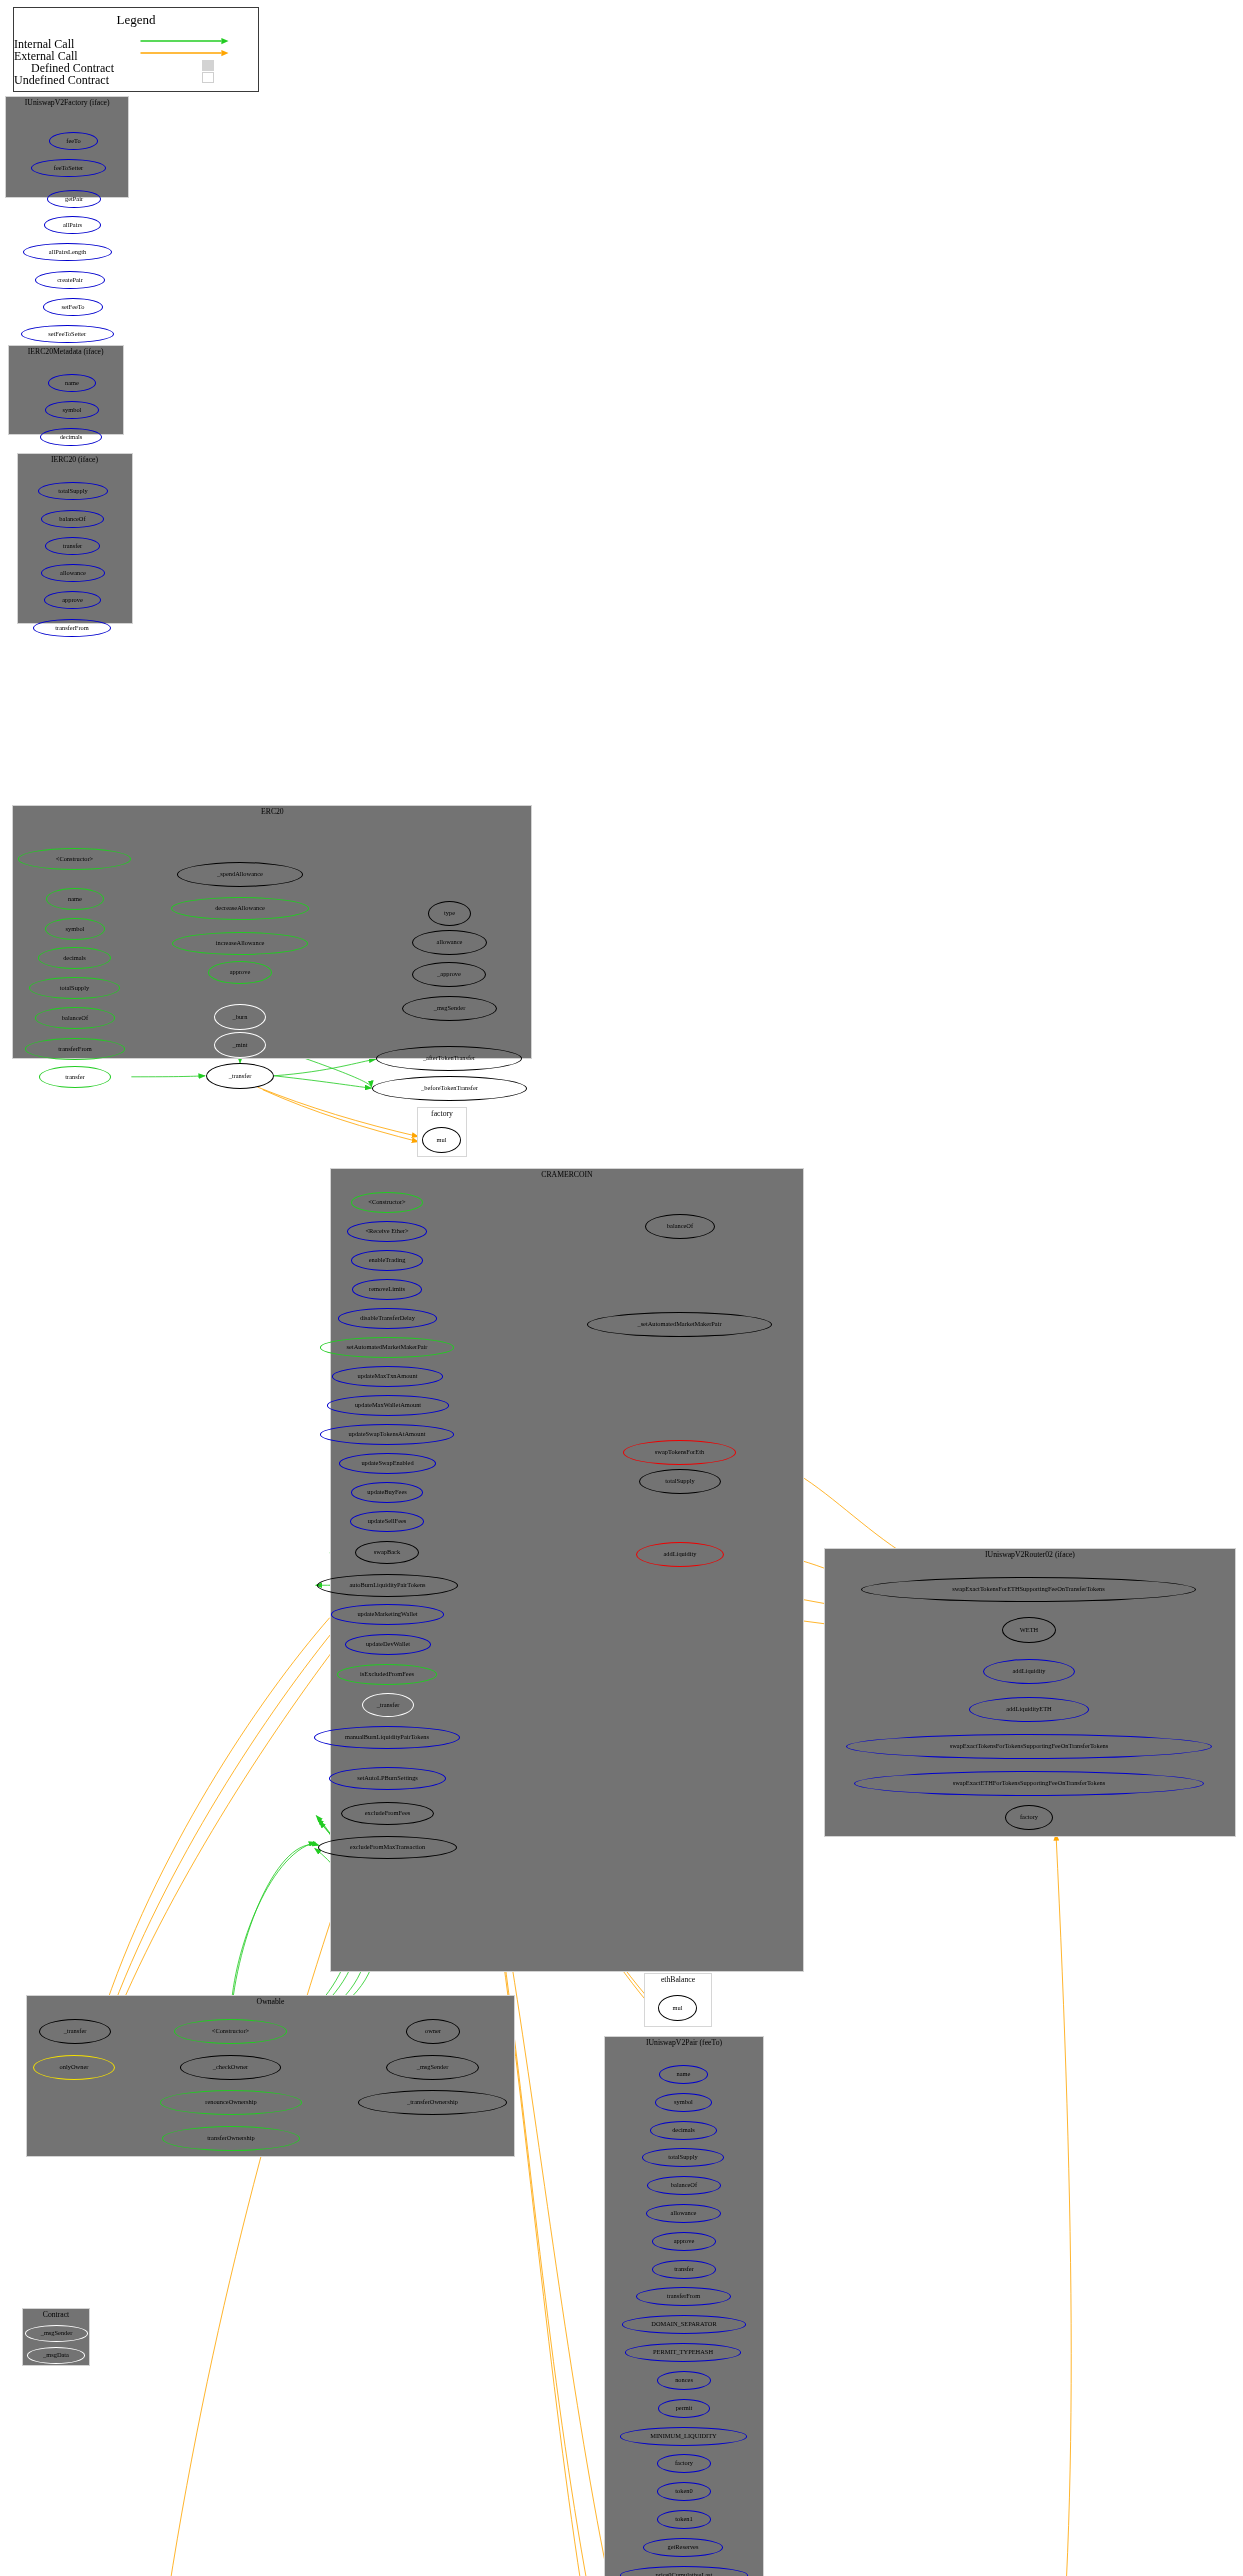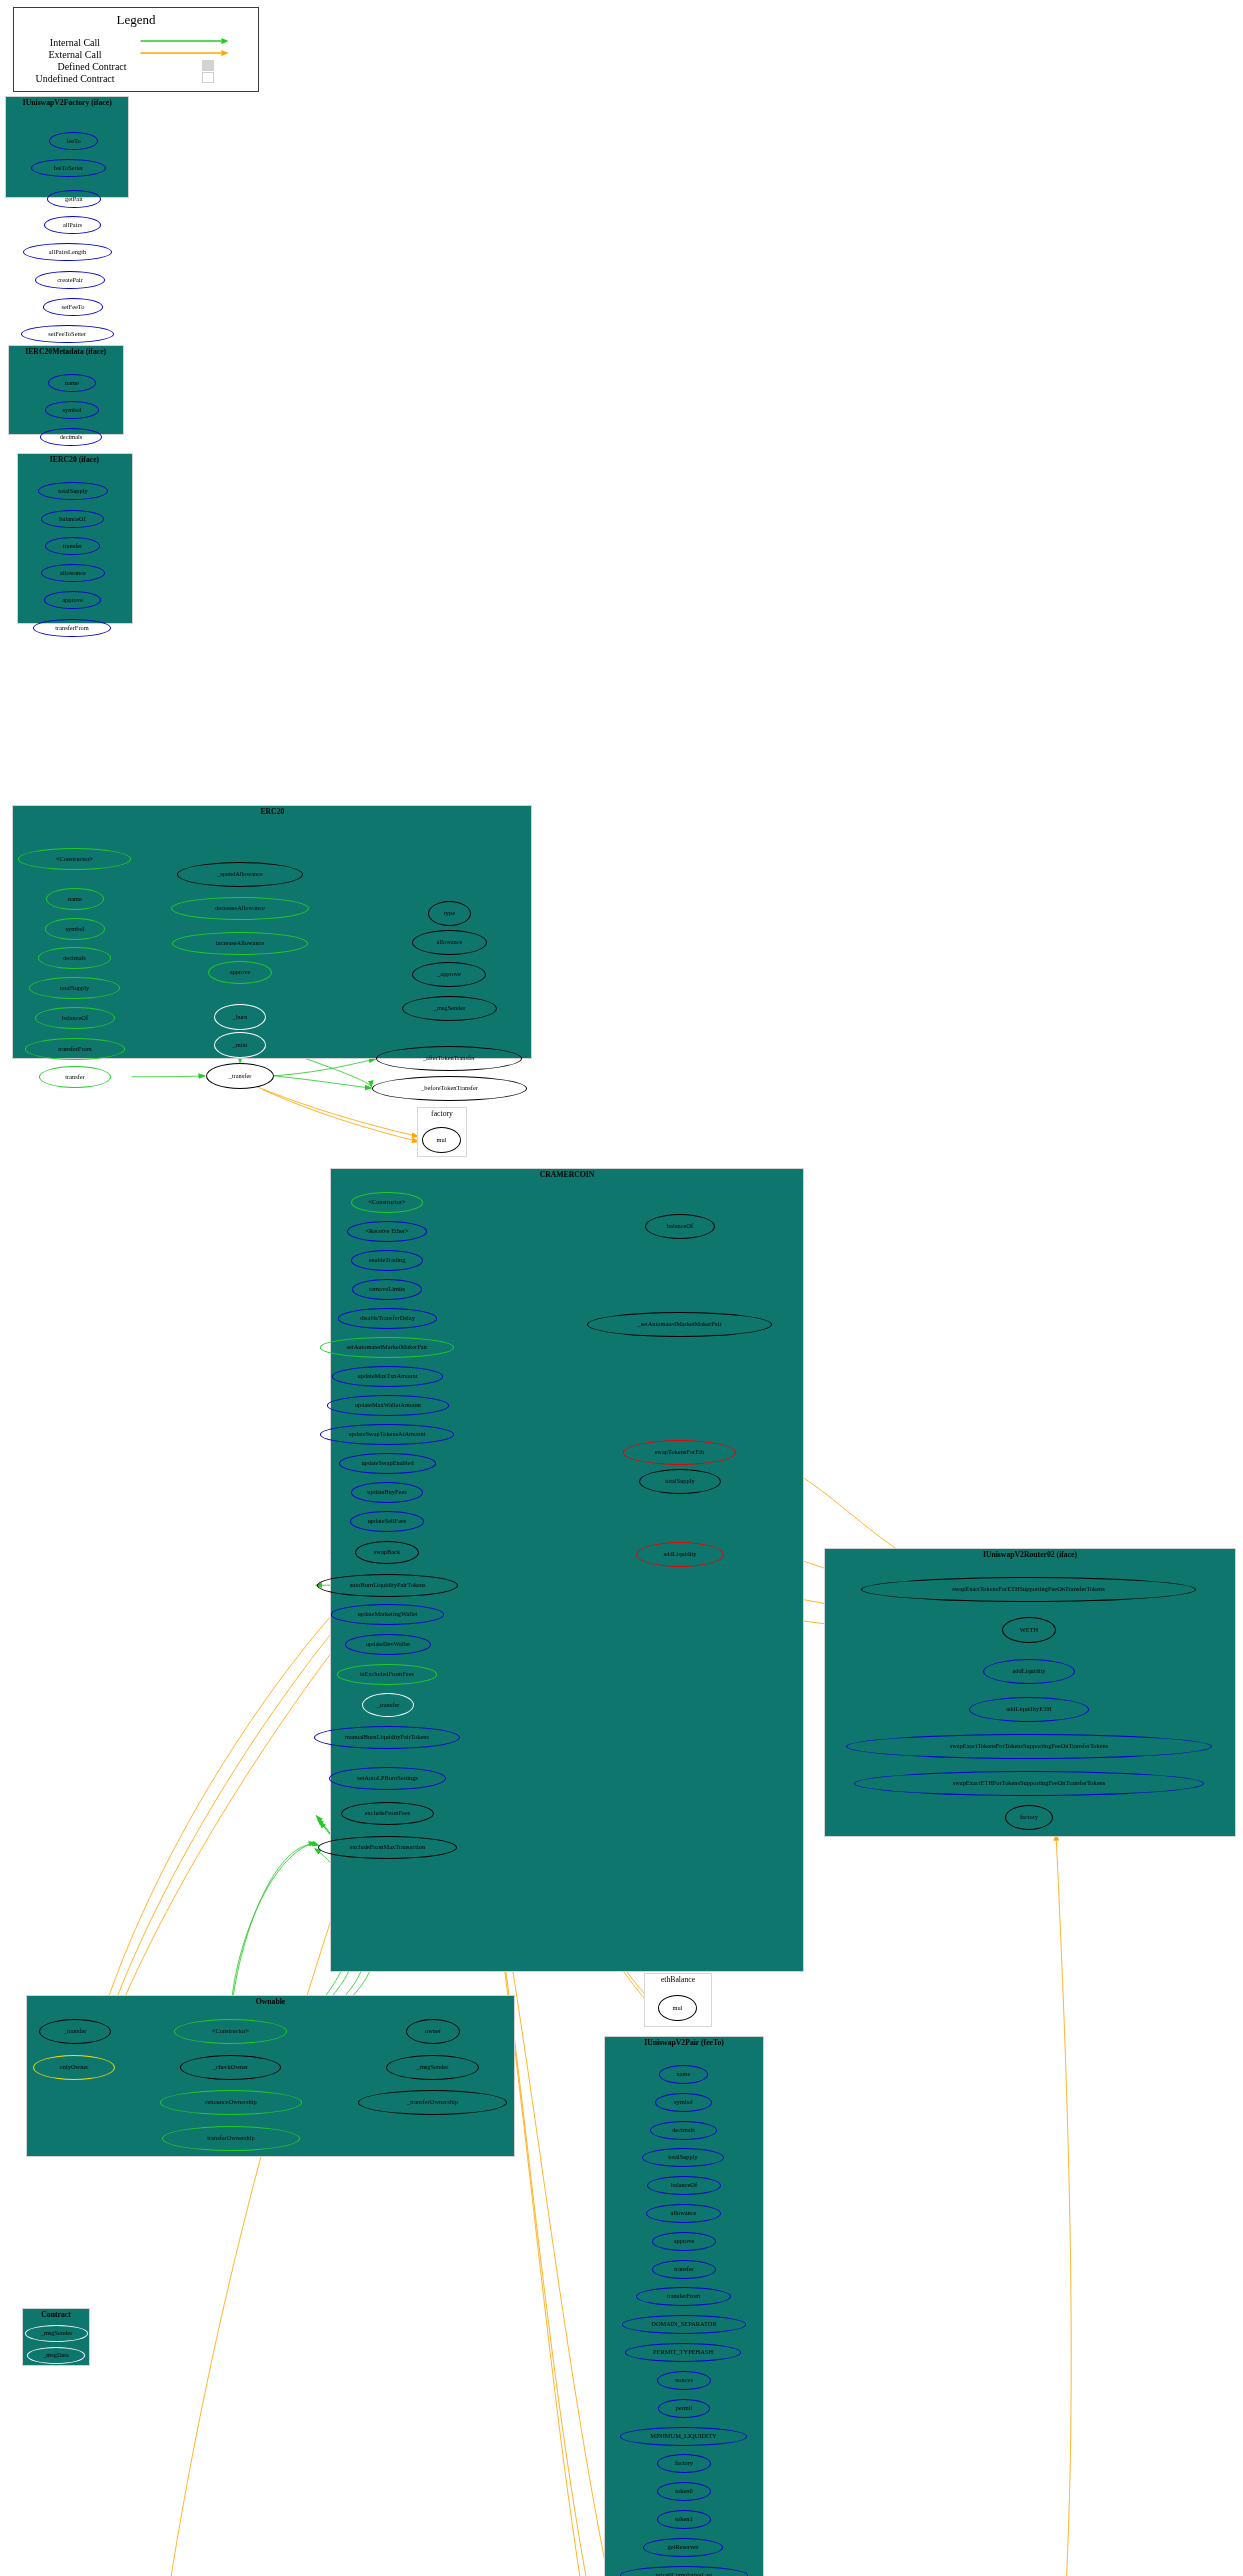--- a/index.html
+++ b/index.html
@@ -26,34 +26,34 @@
     box-sizing: border-box;
   }
   .legend-title {
     position: absolute;
     width: 100%;
     text-align: center;
     font-size: 13px;
   }
   .legend-row {
     position: absolute;
-    font-size: 10px;
+    font-size: 12px;
     white-space: nowrap;
-    text-align: center;
+    text-align: left;
   }
   .legend-swatch {
     position: absolute;
     box-sizing: border-box;
   }
   
   .cluster {
     position: absolute;
     box-sizing: border-box;
   }
-  .cluster.filled { background: #0f766e; border: 0.5px solid #d3d3d3; font-weight: bold; }
+  .cluster.filled { background: #737373; border: 0.5px solid #d3d3d3; }
   .cluster.open   { background: #ffffff; border: 0.5px solid #d6d6d6; }
   .cluster-label {
     position: absolute;
     left: 0; right: 0;
     top: 1.5px;
     text-align: center;
     font-size: 7.7px;
     white-space: nowrap;
     line-height: 1.05;
   }

